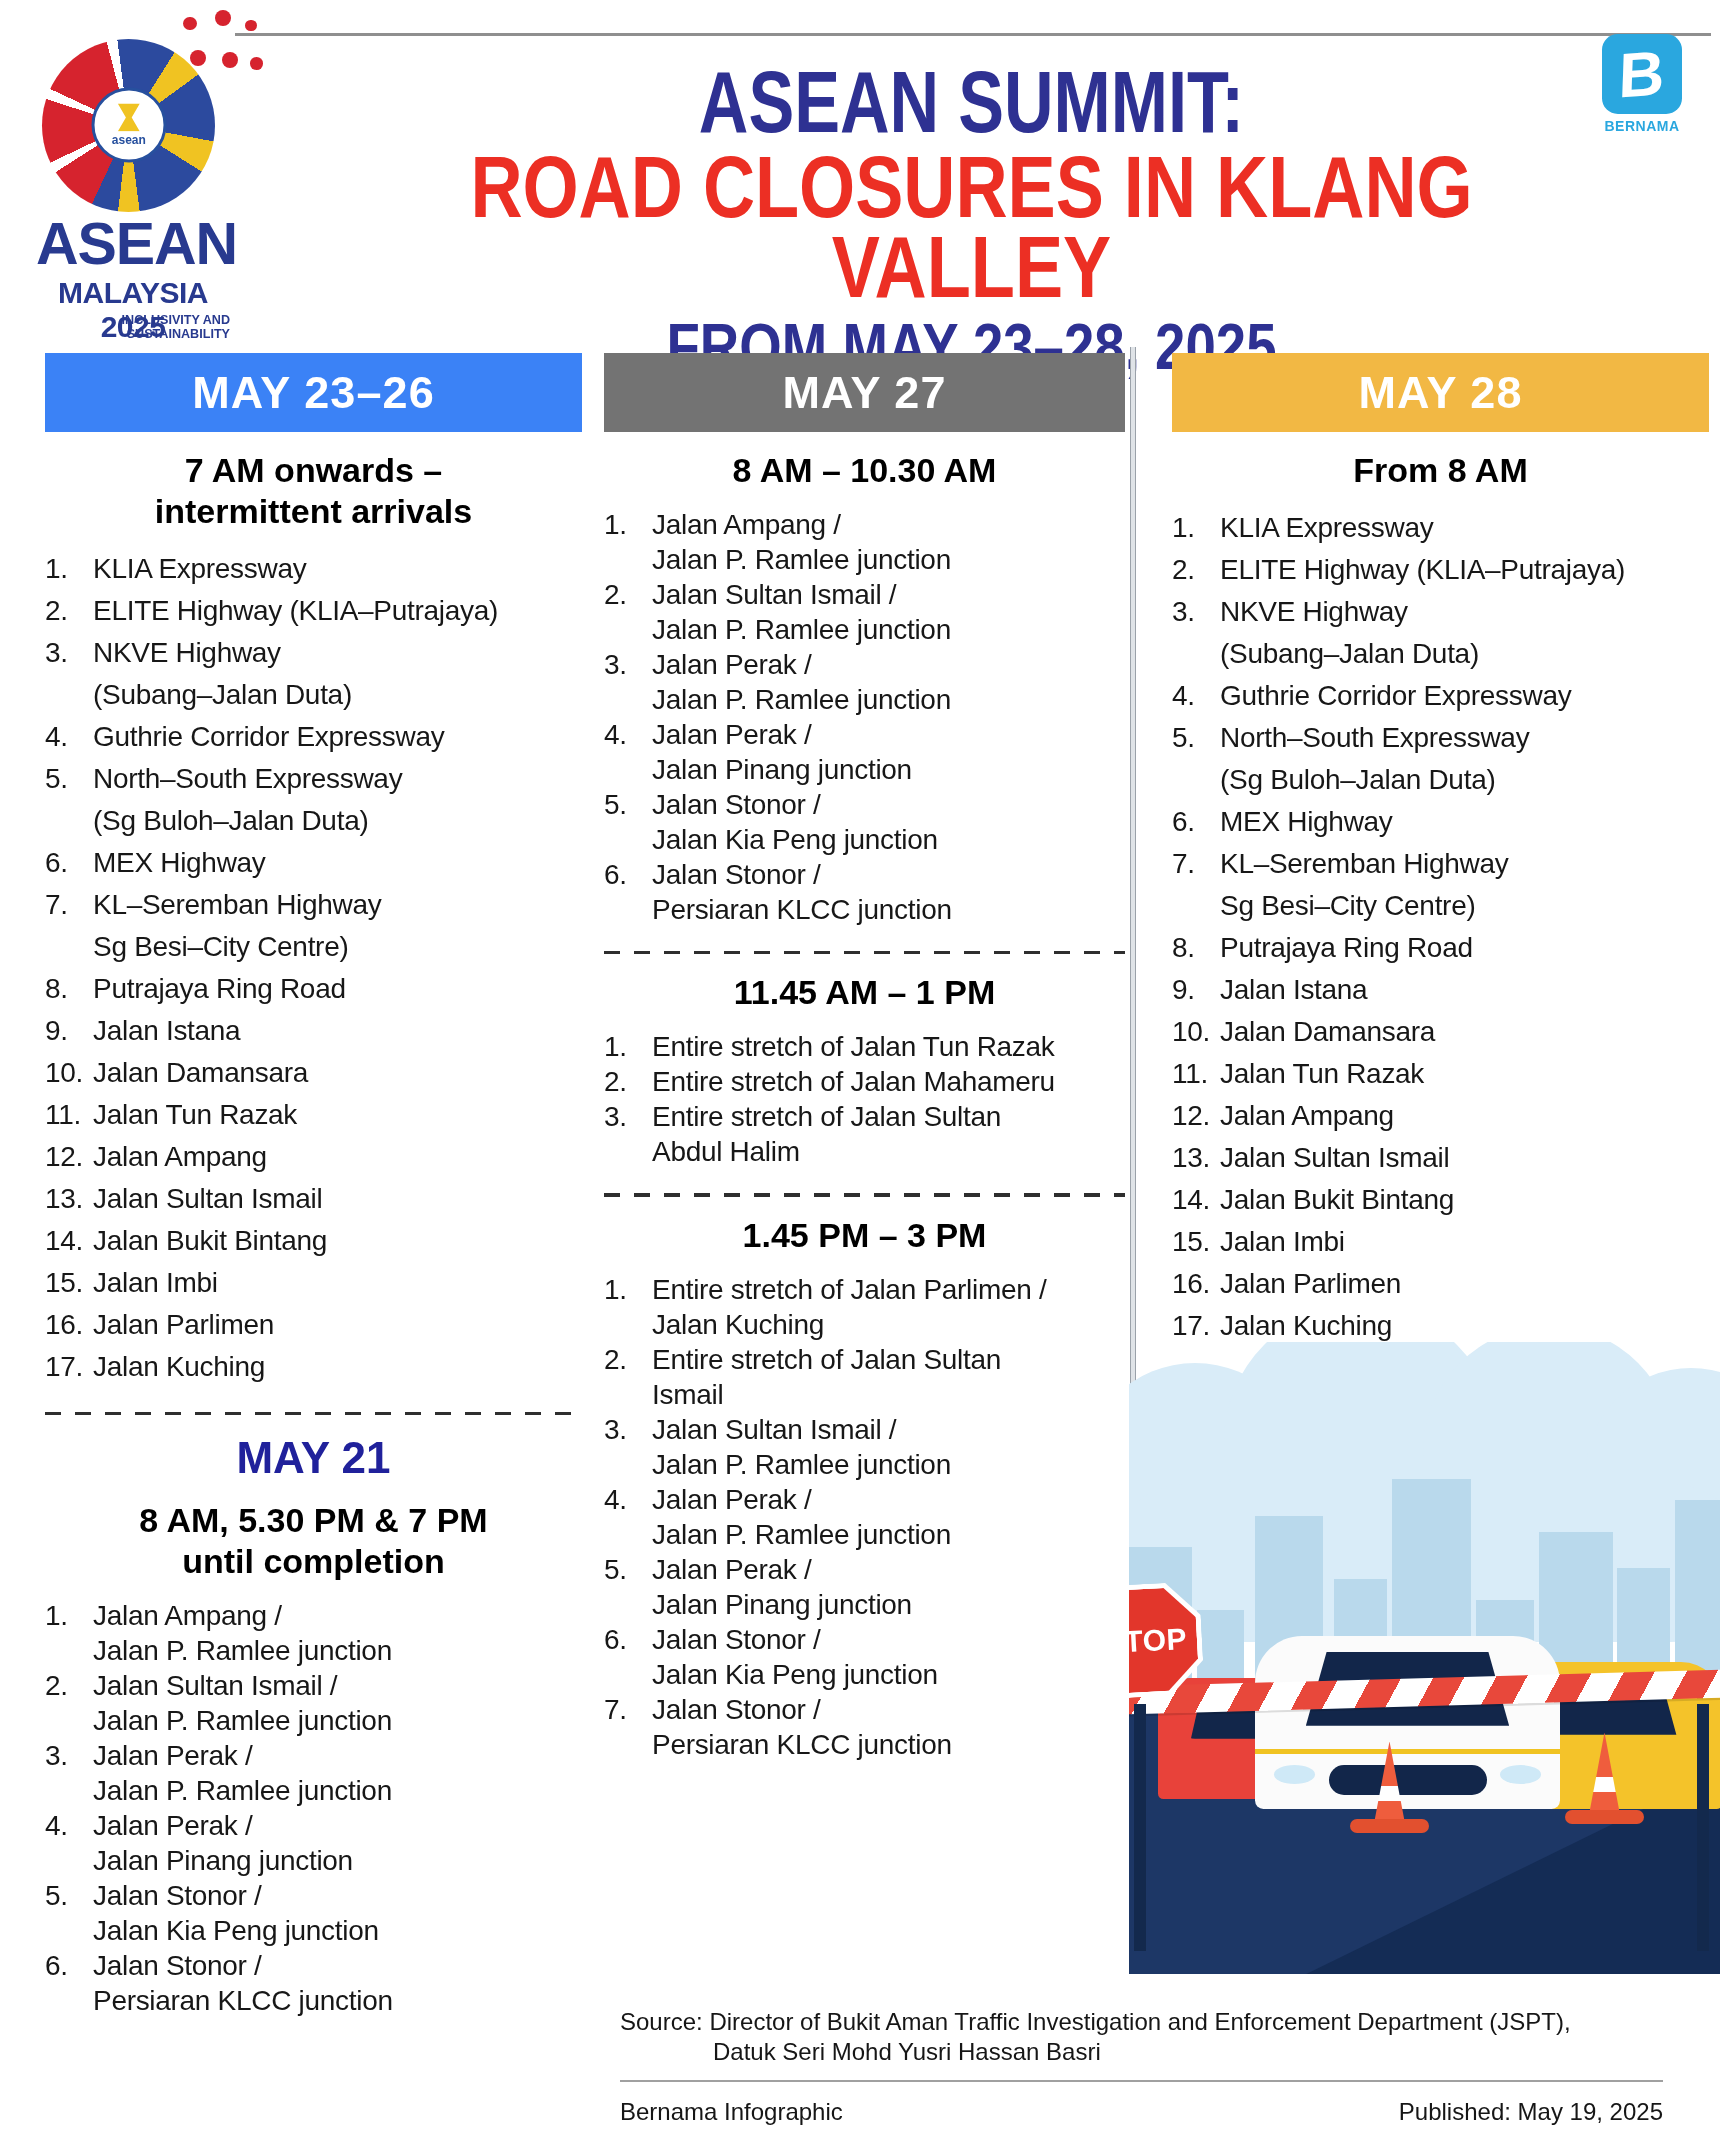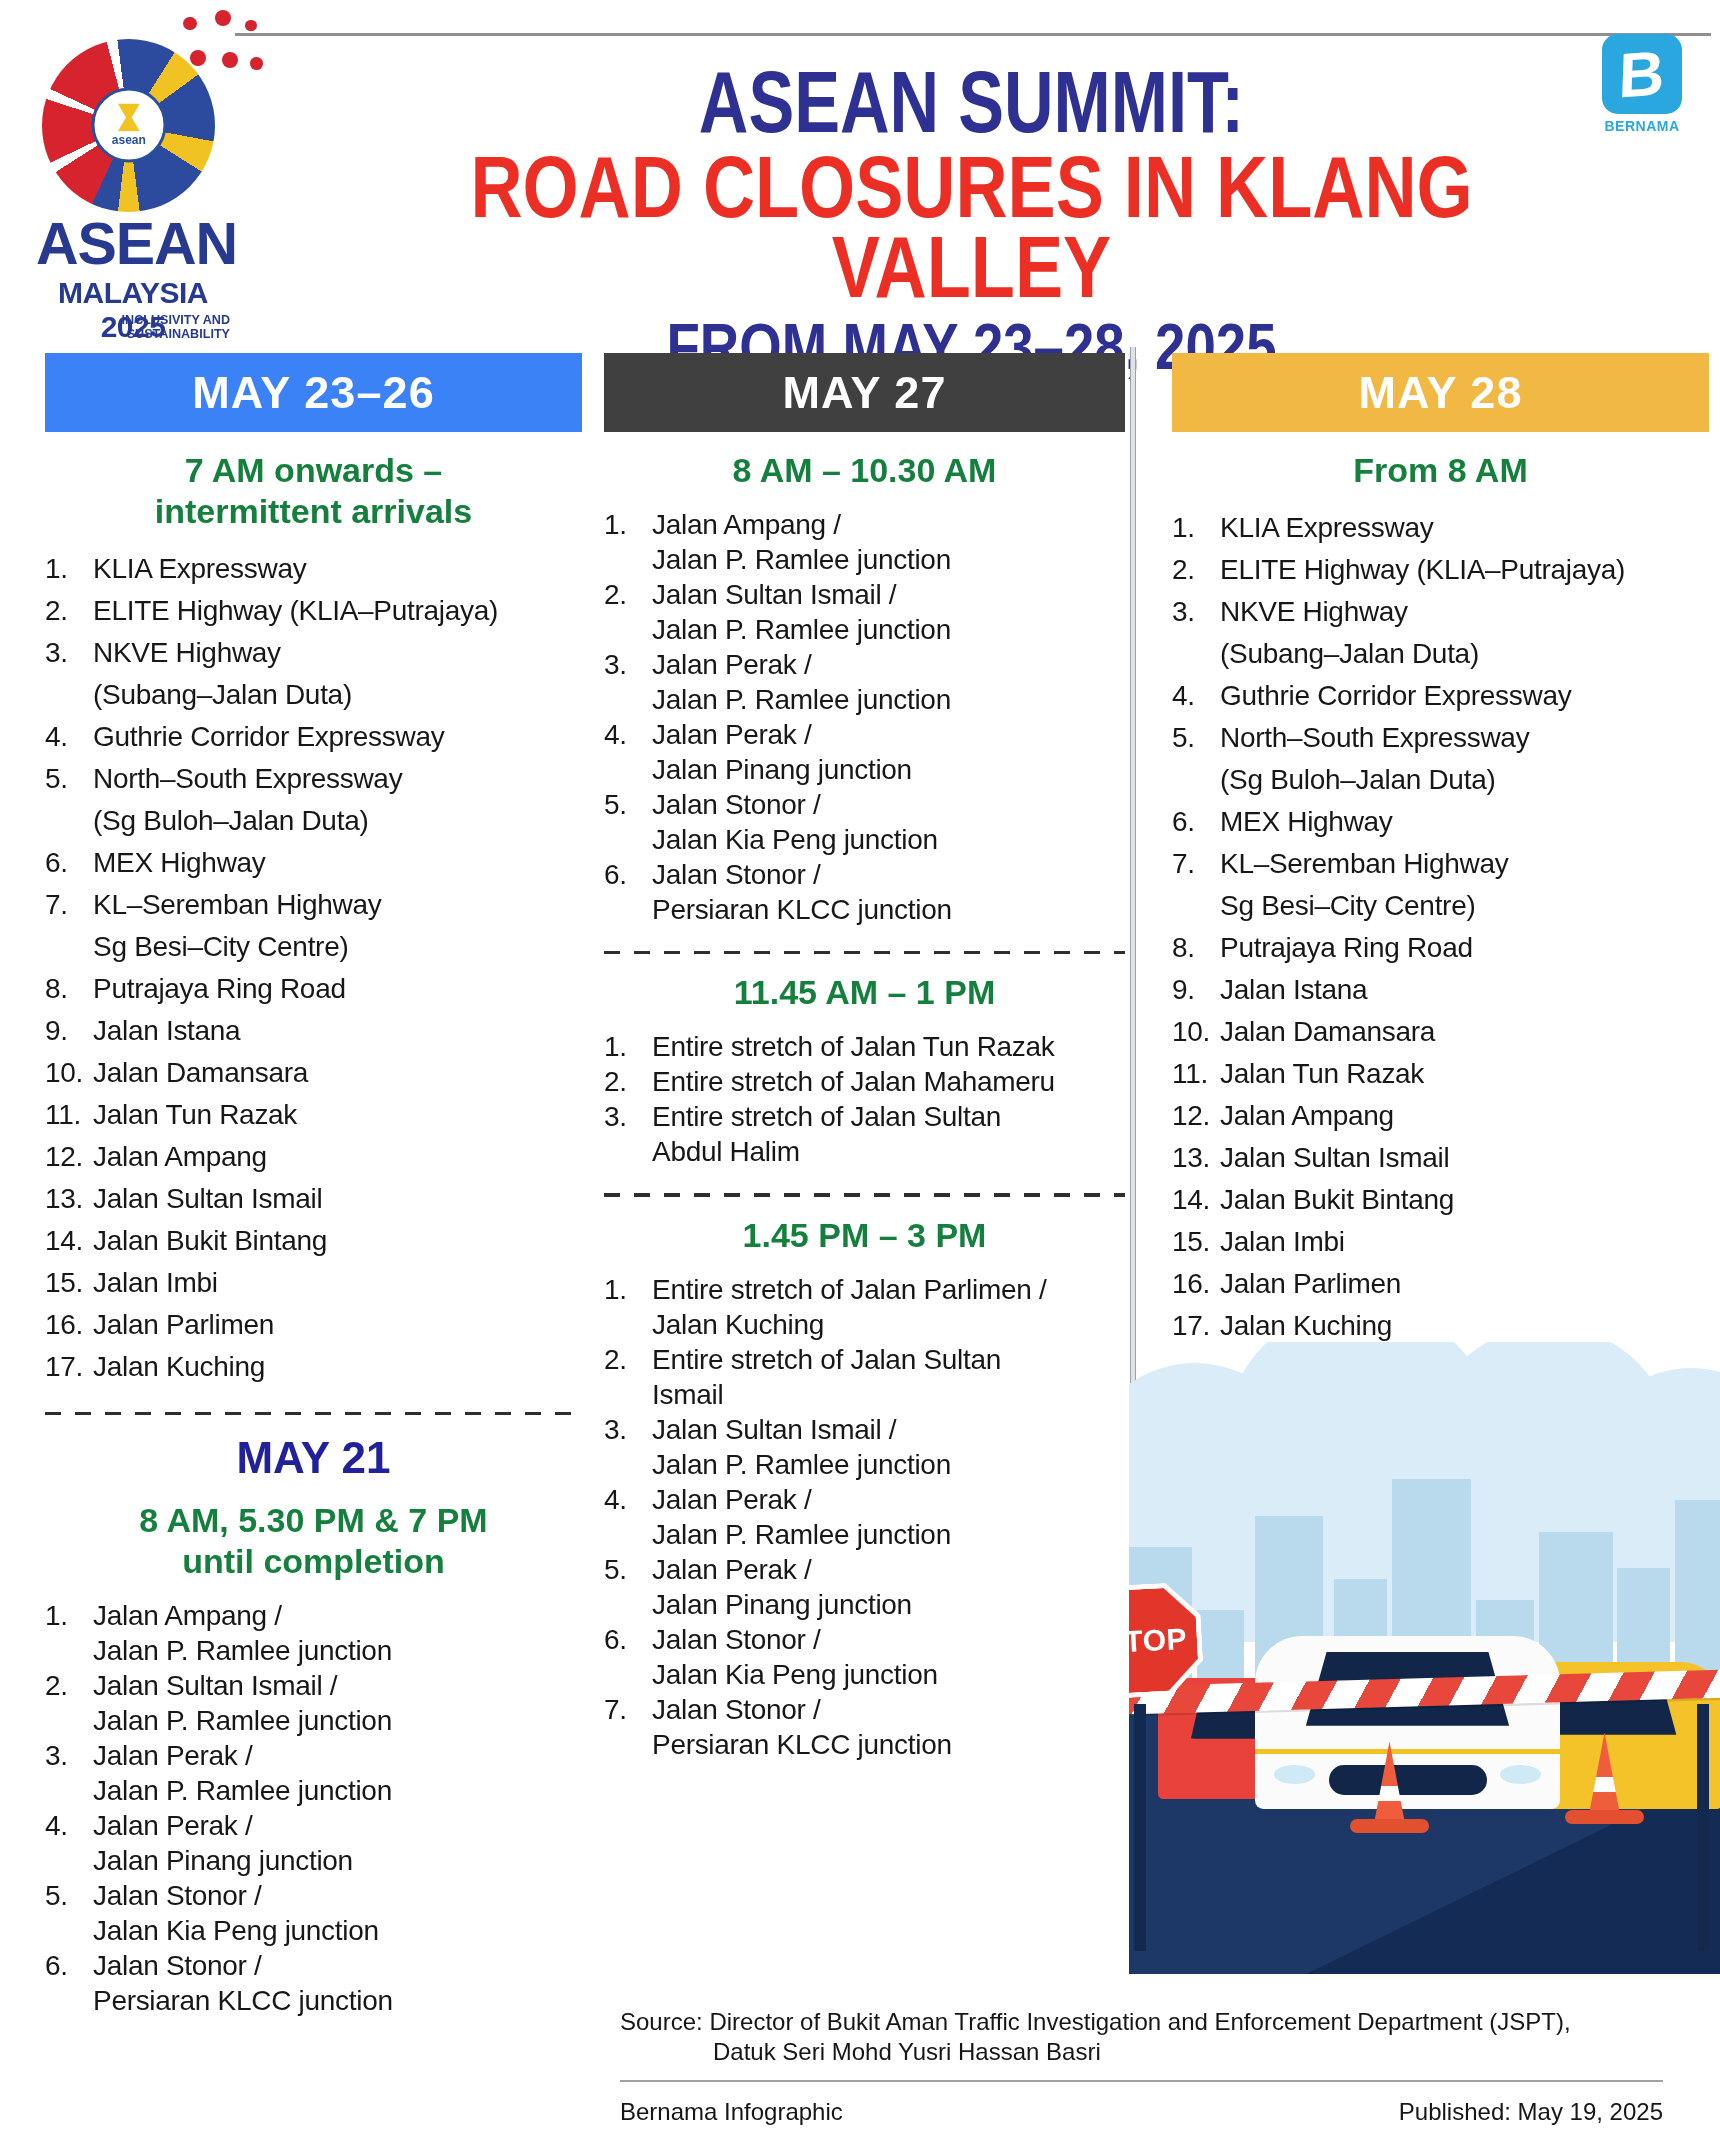--- a/index.html
+++ b/index.html
@@ -53,21 +53,21 @@
   .pole{position:absolute;left:1130px;top:347px;width:6.3px;height:1339px;
     background:linear-gradient(90deg,#9aa1a9 0 1.1px,#dfe3e7 1.1px 5.3px,#9aa1a9 5.3px);z-index:0;}
 
   
   .col{position:absolute;top:353px;z-index:2;}
   #col1{left:45px;width:537px;}
   #col2{left:604px;width:521px;}
   #col3{left:1172px;width:537px;}
   .hdr{height:79px;display:flex;align-items:center;justify-content:center;
     font-size:45px;font-weight:800;color:#ffffff;letter-spacing:1.1px;}
-  .time{margin-top:18px;text-align:center;color:#15803d;font-weight:800;font-size:34px;line-height:41px;}
+  .time{margin-top:18px;text-align:center;color:#000000;font-weight:800;font-size:34px;line-height:41px;}
   .subdate{margin-top:19px;text-align:center;color:#20219b;font-weight:800;font-size:44px;line-height:48px;}
   .items{margin-top:15.8px;}
   .item{display:flex;align-items:flex-start;color:#171717;font-size:28px;letter-spacing:-0.3px;}
   .num{flex:0 0 48px;}
   .itxt{flex:1;}
   .wide .num,.wide .itxt{line-height:42px;}
   .tight .num,.tight .itxt{line-height:35px;}
   .divider{margin-top:24px;height:3.7px;
     background:repeating-linear-gradient(90deg,#2e2e2e 0 15.8px,transparent 15.8px 30px);}
 
@@ -276,21 +276,21 @@
             <span class="itxt"><span class="iline">Jalan Stonor /</span><br><span class="iline">Jalan Kia Peng junction</span></span>
           </div>
           <div class="item">
             <span class="num">6.</span>
             <span class="itxt"><span class="iline">Jalan Stonor /</span><br><span class="iline">Persiaran KLCC junction</span></span>
           </div>
         </div>
       </div>
   </section>
   <section class="col" id="col2">
-    <div class="hdr" style="background: #404040;">MAY 27</div>
+    <div class="hdr" style="background: #737373;">MAY 27</div>
     <div class="colbody">
         <div class="time">
           <div class="tline">8 AM – 10.30 AM</div>
         </div>
         <div class="items tight">
           <div class="item">
             <span class="num">1.</span>
             <span class="itxt"><span class="iline">Jalan Ampang /</span><br><span class="iline">Jalan P. Ramlee junction</span></span>
           </div>
           <div class="item">

